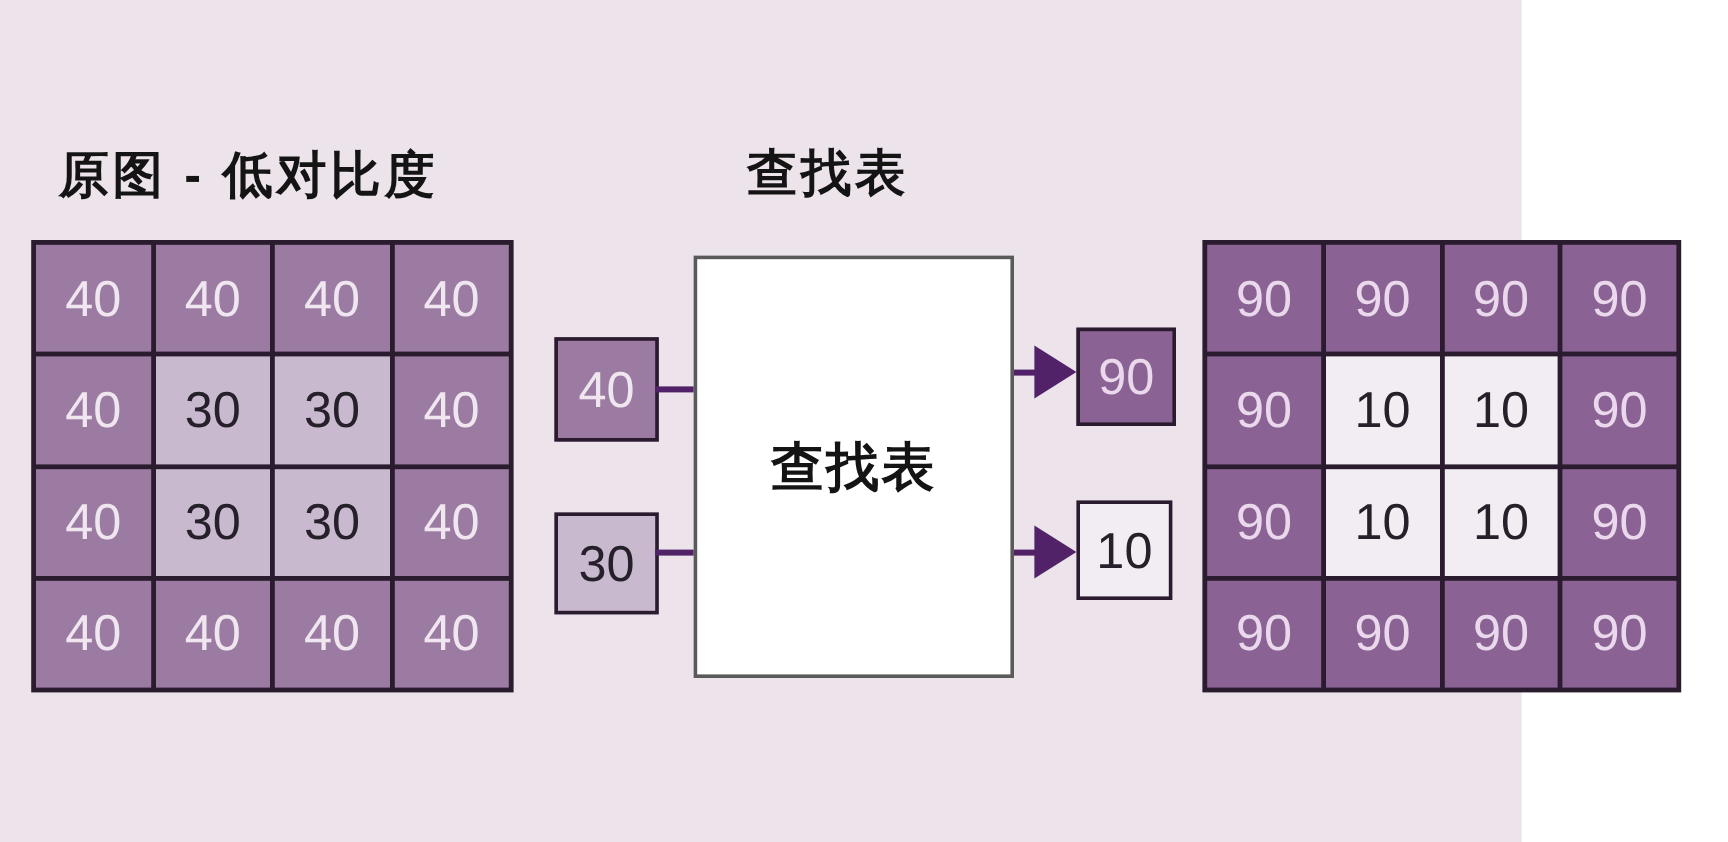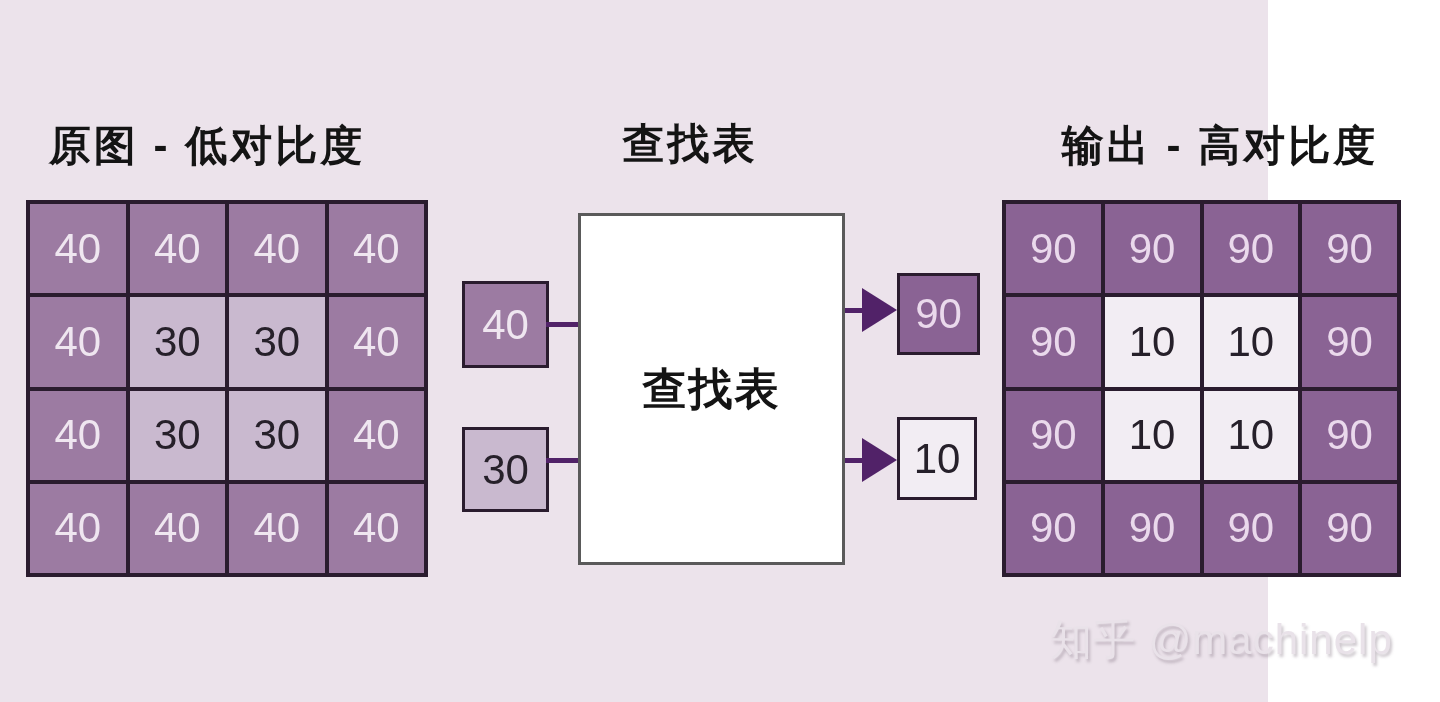--- a/index.html
+++ b/index.html
@@ -133,36 +133,34 @@
   <div class="stem" style="left:845px; top:308px; width:20px;"></div>
   <div class="arrow-head" style="left:862px; top:288px;"></div>
   <div class="io-box" style="left: 897px; top: 273px; width: 83px; height: 82px; background: rgb(138, 99, 148); color: rgb(234, 217, 236);">90</div>
 
   <div class="io-box" style="left: 462px; top: 427px; width: 87px; height: 85px; background: rgb(201, 185, 207); color: rgb(38, 32, 42);">30</div>
   <div class="stem" style="left:546px; top:458px; width:32px;"></div>
   <div class="stem" style="left:845px; top:458px; width:20px;"></div>
   <div class="arrow-head" style="left:862px; top:438px;"></div>
   <div class="io-box" style="left: 897px; top: 417px; width: 80px; height: 83px; background: rgb(242, 237, 243); color: rgb(38, 32, 42);">10</div>
 
-  <div class="diagram-title" style="left:1220px; top:118px;">输出 - 高对比度</div>
   <div class="pixel-grid" style="left:1002px; top:200px; width:399px; height:377px;">
       <div class="cell" style="background: rgb(138, 99, 148); color: rgb(234, 217, 236);">90</div>
       <div class="cell" style="background: rgb(138, 99, 148); color: rgb(234, 217, 236);">90</div>
       <div class="cell" style="background: rgb(138, 99, 148); color: rgb(234, 217, 236);">90</div>
       <div class="cell" style="background: rgb(138, 99, 148); color: rgb(234, 217, 236);">90</div>
       <div class="cell" style="background: rgb(138, 99, 148); color: rgb(234, 217, 236);">90</div>
       <div class="cell" style="background: rgb(242, 237, 243); color: rgb(38, 32, 42);">10</div>
       <div class="cell" style="background: rgb(242, 237, 243); color: rgb(38, 32, 42);">10</div>
       <div class="cell" style="background: rgb(138, 99, 148); color: rgb(234, 217, 236);">90</div>
       <div class="cell" style="background: rgb(138, 99, 148); color: rgb(234, 217, 236);">90</div>
       <div class="cell" style="background: rgb(242, 237, 243); color: rgb(38, 32, 42);">10</div>
       <div class="cell" style="background: rgb(242, 237, 243); color: rgb(38, 32, 42);">10</div>
       <div class="cell" style="background: rgb(138, 99, 148); color: rgb(234, 217, 236);">90</div>
       <div class="cell" style="background: rgb(138, 99, 148); color: rgb(234, 217, 236);">90</div>
       <div class="cell" style="background: rgb(138, 99, 148); color: rgb(234, 217, 236);">90</div>
       <div class="cell" style="background: rgb(138, 99, 148); color: rgb(234, 217, 236);">90</div>
       <div class="cell" style="background: rgb(138, 99, 148); color: rgb(234, 217, 236);">90</div>
     </div>
 
 
-  <div class="watermark">知乎 @machinelp</div>
 
 </div>
 
 </body></html>

